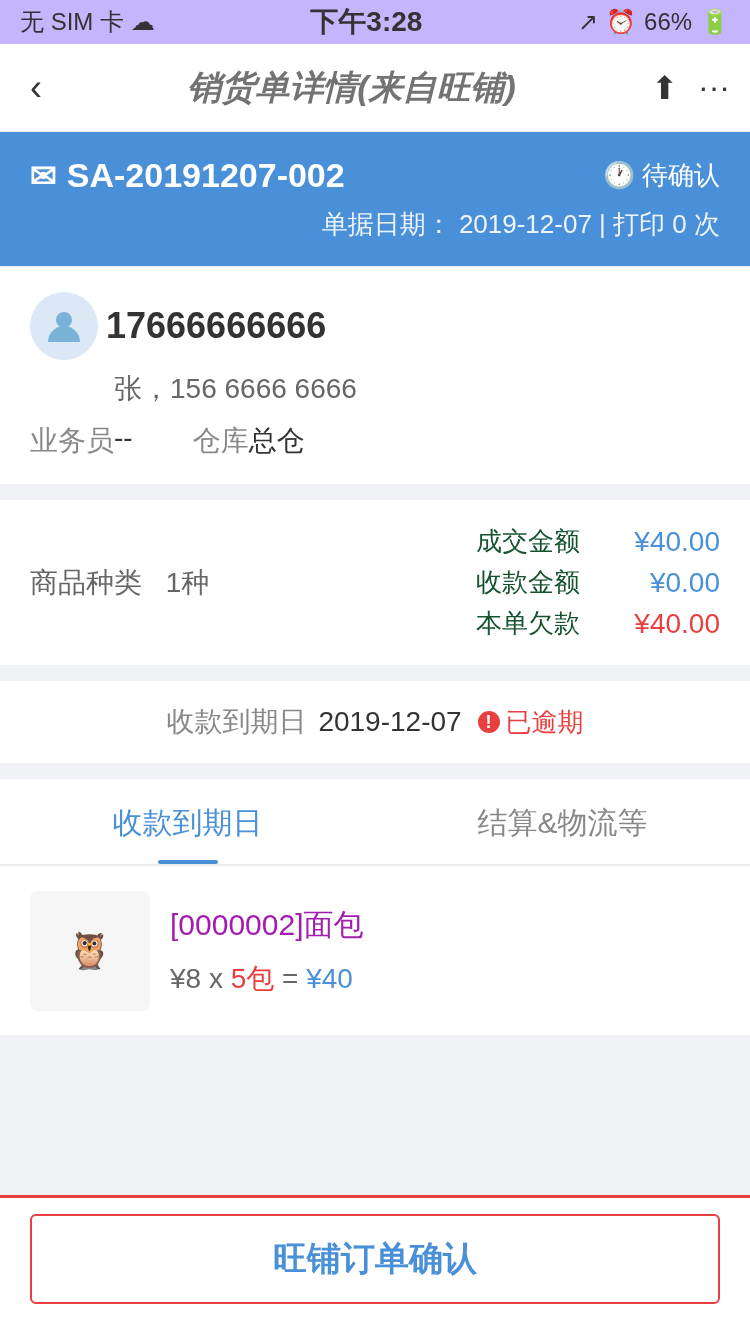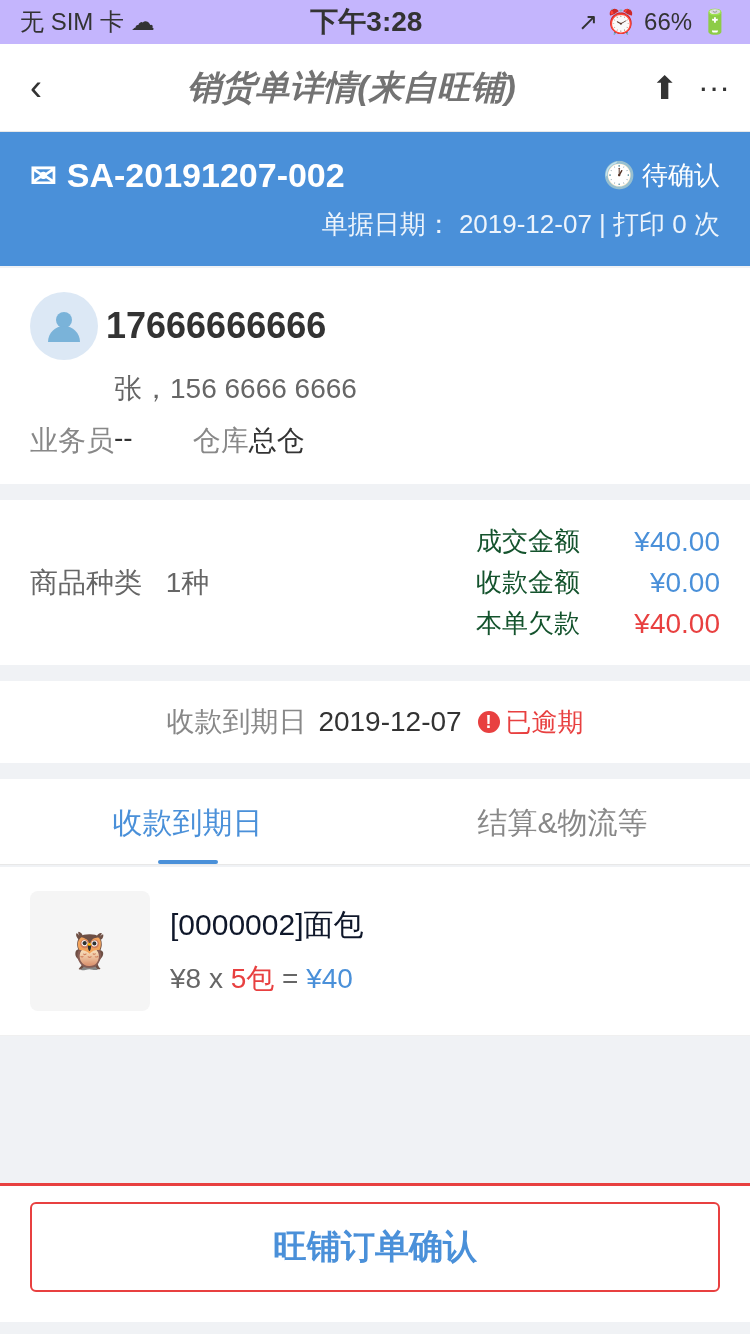--- a/index.html
+++ b/index.html
@@ -267,40 +267,40 @@
       align-items: center;
       justify-content: center;
       flex-shrink: 0;
       overflow: hidden;
     }
     .product-info {
       flex: 1;
     }
     .product-name {
       font-size: 30px;
-      color: #0f172a;
+      color: #a21caf;
       margin-bottom: 14px;
     }
     .product-price {
       font-size: 28px;
       color: #666;
     }
     .price-highlight { color: #4a90d9; font-weight: 400; }
     .qty-highlight { color: #e84040; }
 
     
     .bottom-space {
       height: 160px;
       background: #f0f2f5;
     }
 
     
     .confirm-btn-container {
       position: fixed;
-      bottom: 12px;
+      bottom: 0;
       left: 0;
       width: 750px;
       background: #fff;
       padding: 16px 30px 30px;
       border-top: 3px solid #e84040;
     }
     .confirm-btn {
       width: 100%;
       height: 90px;
       border: none;

